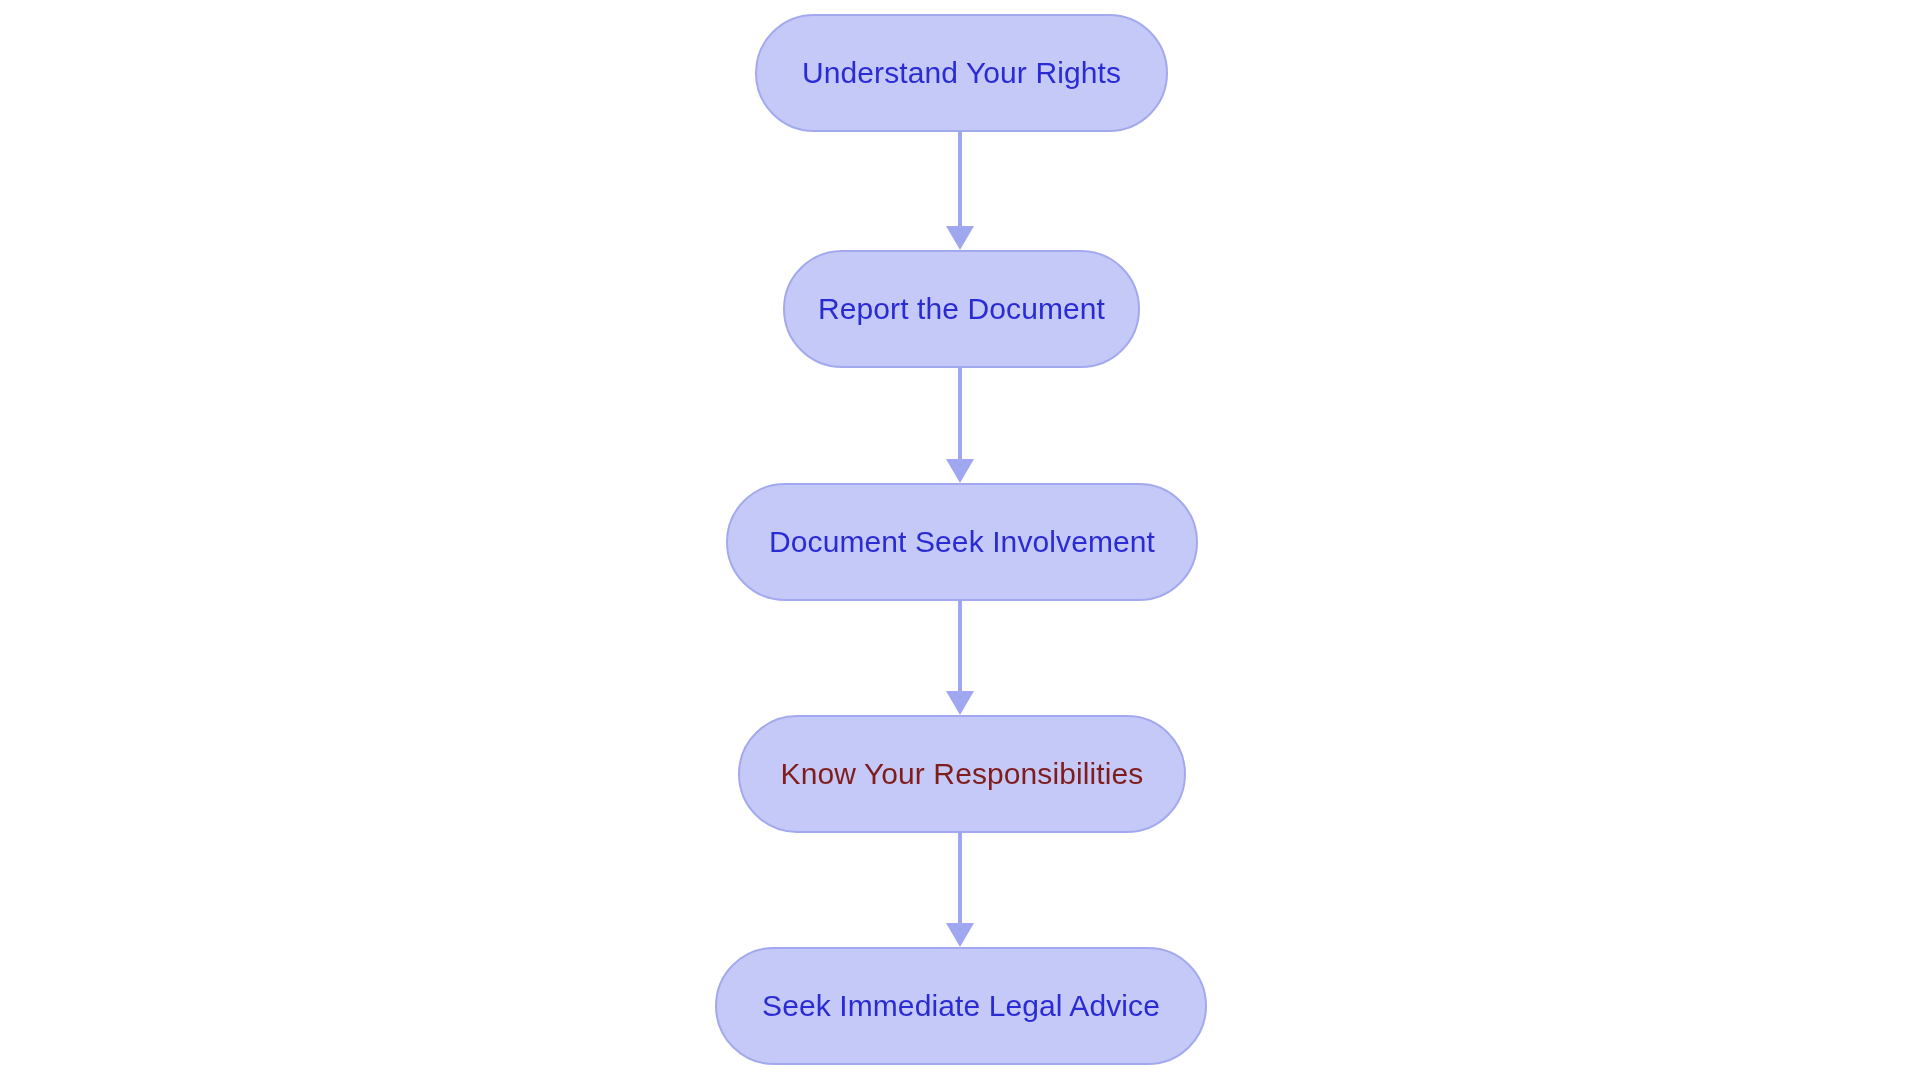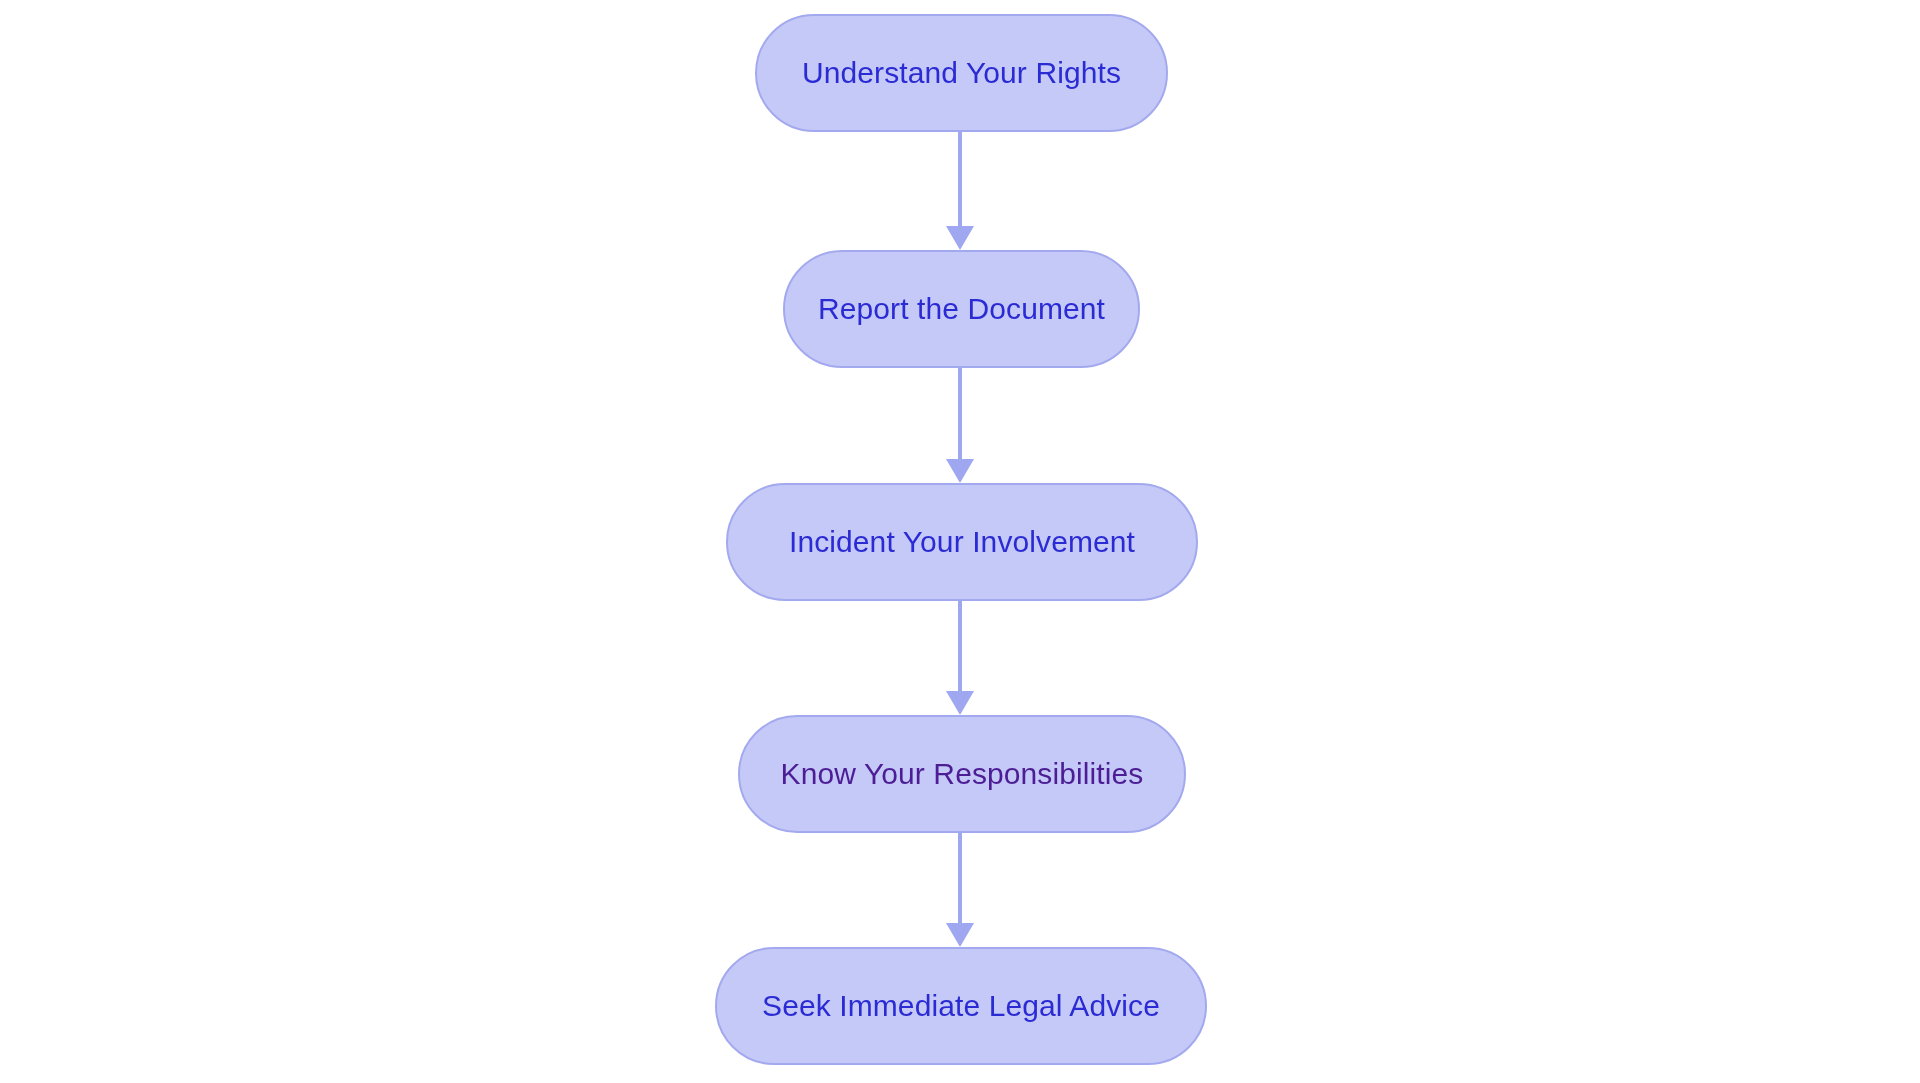--- a/index.html
+++ b/index.html
@@ -91,22 +91,22 @@
       </div>
     </div>
   <div id="node-layer">
       <div class="node" style="left: 755px; top: 14px; width: 413px; height: 118px; background: rgb(197, 201, 247); border-color: rgb(163, 169, 238);">
         <span class="label" style="color: rgb(43, 43, 212);">Understand Your Rights</span>
       </div>
       <div class="node" style="left: 783px; top: 250px; width: 357px; height: 118px; background: rgb(197, 201, 247); border-color: rgb(163, 169, 238);">
         <span class="label" style="color: rgb(43, 43, 212);">Report the Document</span>
       </div>
       <div class="node" style="left: 726px; top: 483px; width: 472px; height: 118px; background: rgb(197, 201, 247); border-color: rgb(163, 169, 238);">
-        <span class="label" style="color: rgb(43, 43, 212);">Incident Your Involvement</span>
+        <span class="label" style="color: rgb(43, 43, 212);">Document Seek Involvement</span>
       </div>
       <div class="node" style="left: 738px; top: 715px; width: 448px; height: 118px; background: rgb(197, 201, 247); border-color: rgb(163, 169, 238);">
-        <span class="label" style="color: #4c1d95;">Know Your Responsibilities</span>
+        <span class="label" style="color: #7f1d1d;">Know Your Responsibilities</span>
       </div>
       <div class="node" style="left: 715px; top: 947px; width: 492px; height: 118px; background: rgb(197, 201, 247); border-color: rgb(163, 169, 238);">
         <span class="label" style="color: rgb(43, 43, 212);">Seek Immediate Legal Advice</span>
       </div>
     </div>
 </div>
 
 </body></html>

